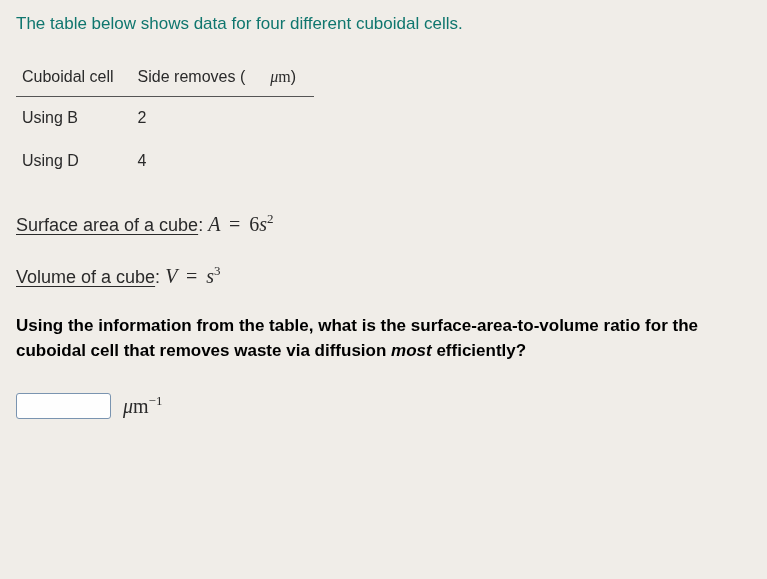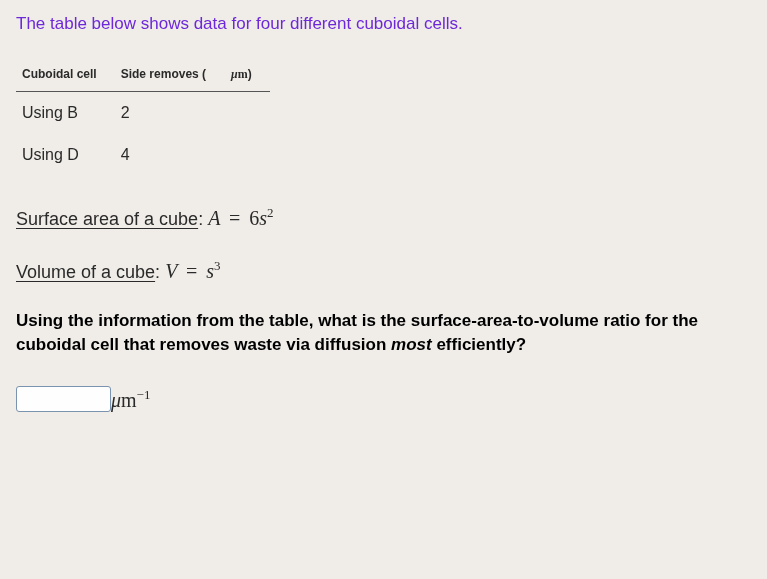--- a/index.html
+++ b/index.html
@@ -12,33 +12,33 @@
       background: #f0ede8;
       width: 767px;
       height: 579px;
       padding: 12px 16px;
       color: #2a2a2a;
       font-size: 17px;
       line-height: 1.4;
     }
     .intro {
       margin-bottom: 22px;
-      color: #6d28d9;
+      color: #0f766e;
     }
     .datatable {
       border-collapse: collapse;
       margin-bottom: 28px;
     }
     .datatable th {
       text-align: left;
-      font-weight: 700;
+      font-weight: 400;
       padding: 8px 18px 8px 6px;
       border-bottom: 1.5px solid #555;
       color: #2a2a2a;
-      font-size: 12px;
+      font-size: 16px;
     }
     .datatable td {
       padding: 10px 18px 10px 6px;
       color: #2a2a2a;
       font-size: 16px;
     }
     .formula-line {
       margin-bottom: 24px;
       font-size: 18px;
     }
@@ -67,22 +67,22 @@
       margin-top: 8px;
       margin-bottom: 28px;
       color: #000000;
       line-height: 1.45;
     }
     .question .italic {
       font-style: italic;
     }
     .answer-row {
       display: flex;
-      align-items: flex-start;
-      gap: 0;
+      align-items: center;
+      gap: 12px;
     }
     .answer-input {
       width: 95px;
       height: 26px;
       border: 1.5px solid #7a94b0;
       border-radius: 3px;
       background: #fefefe;
       padding: 2px 6px;
       font-size: 15px;
     }

